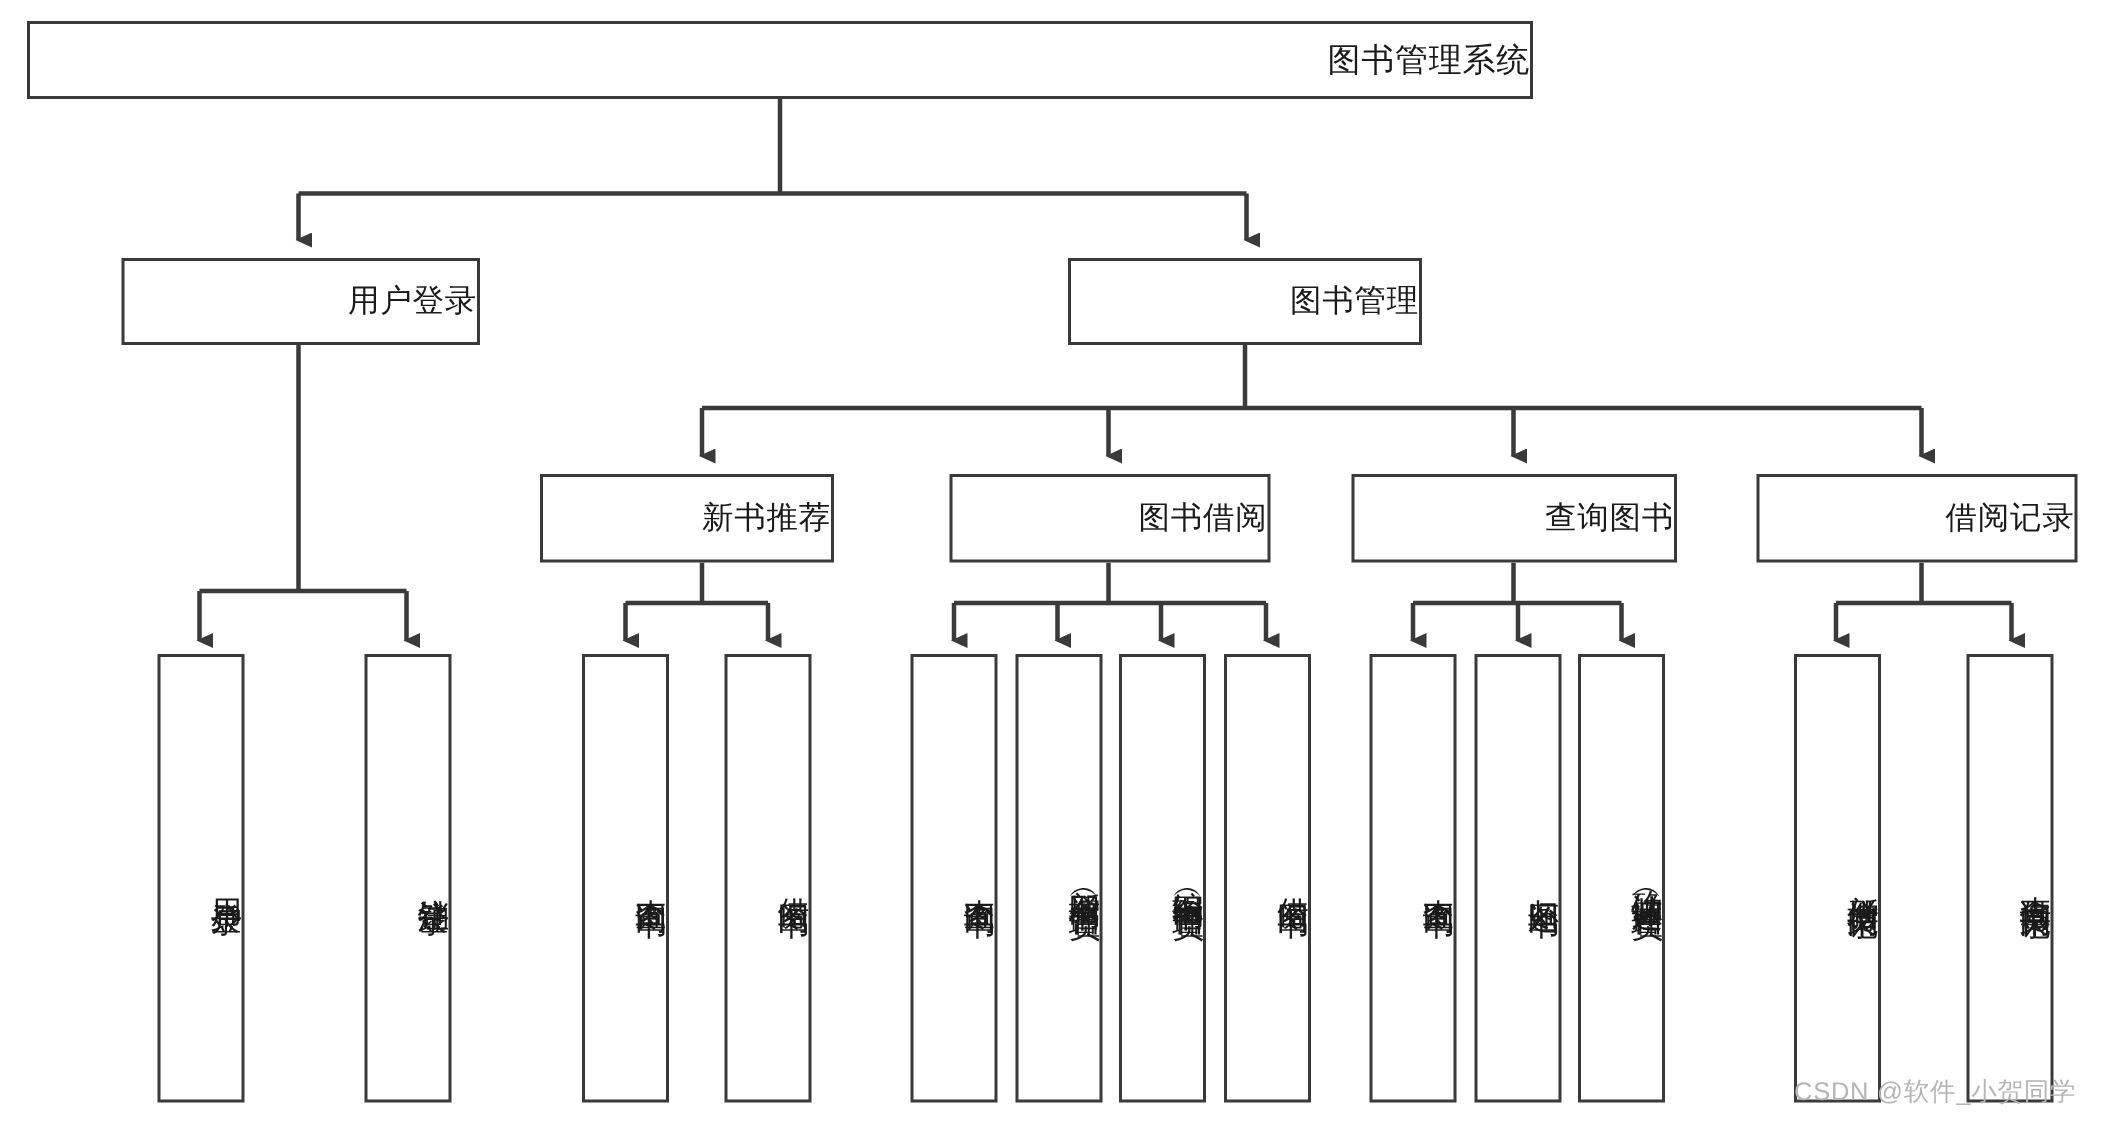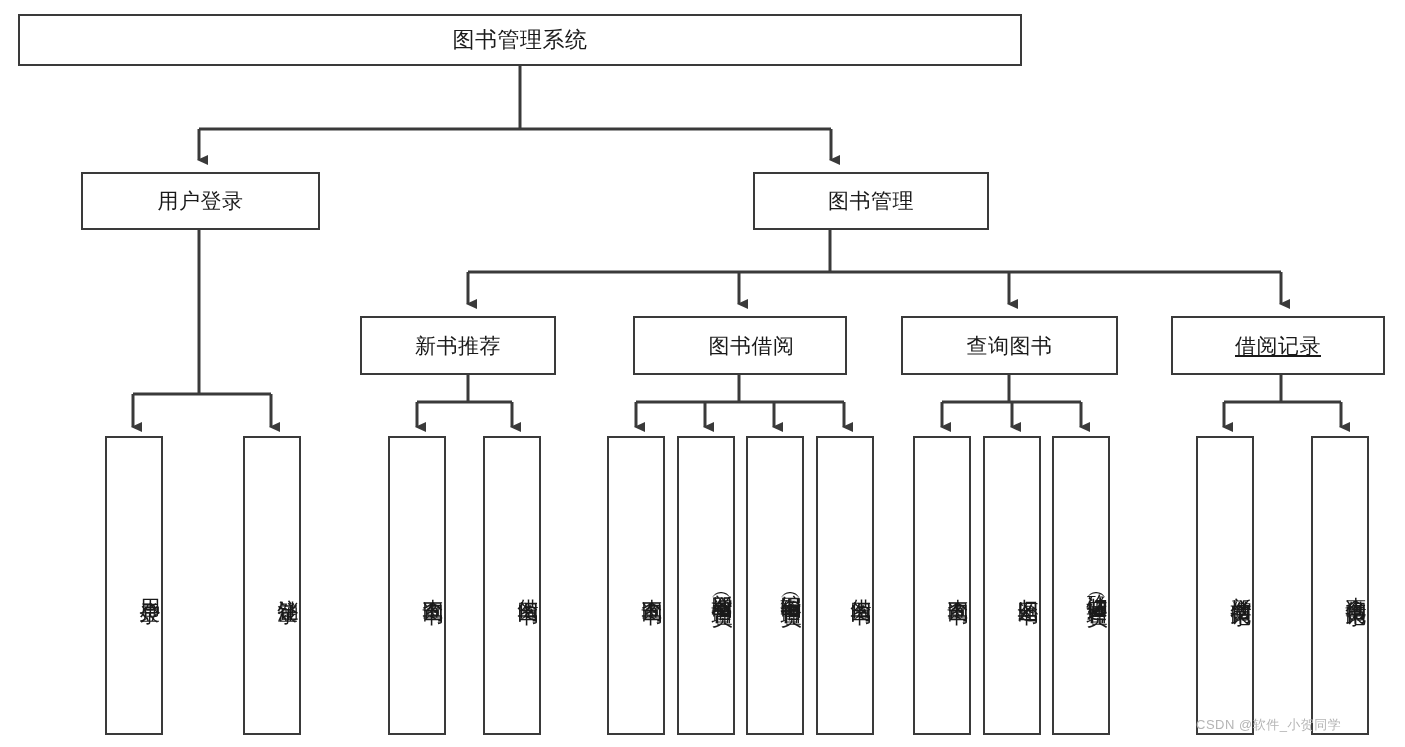--- a/index.html
+++ b/index.html
@@ -26,21 +26,21 @@
     pointer-events: none;
   }
   .node {
     position: absolute;
     box-sizing: border-box;
     border: 2px solid #3a3a3a;
     background: #ffffff;
     color: #1a1a1a;
     display: flex;
     align-items: center;
-    justify-content: center;
+    justify-content: flex-end;
     text-align: center;
   }
   .node.h {
     font-size: 21px;
     line-height: 1.1;
     letter-spacing: 0.5px;
   }
   .node.root {
     font-size: 22px;
   }
@@ -55,21 +55,21 @@
     align-items: flex-start;
     justify-content: center;
   }
   .node.v .vtext {
     writing-mode: vertical-rl;
     text-orientation: upright;
     white-space: nowrap;
   }
   .watermark {
     position: absolute;
-    font-size: 13px;
+    font-size: 17px;
     color: #b5b5b5;
     letter-spacing: 0.5px;
     white-space: nowrap;
     user-select: none;
   }
 </style>
 </head>
 <body>
 
 <div id="canvas">
@@ -124,34 +124,34 @@
     </g>
   </svg>
 
   <div class="node h root" style="left:18px; top:14px; width:1004px; height:52px;">
     <span>图书管理系统</span>
   </div>
 
   <div class="node h" style="left:81px; top:172px; width:239px; height:58px;">
     <span>用户登录</span>
   </div>
-  <div class="node h" style="left:712px; top:172px; width:236px; height:58px;margin-left:41px;">
+  <div class="node h" style="left:712px; top:172px; width:236px; height:58px;">
     <span>图书管理</span>
   </div>
 
   <div class="node h" style="left:360px; top:316px; width:196px; height:59px;">
     <span>新书推荐</span>
   </div>
   <div class="node h" style="left:633px; top:316px; width:214px; height:59px;padding-left:23px;">
     <span>图书借阅</span>
   </div>
   <div class="node h" style="left:901px; top:316px; width:217px; height:59px;">
     <span>查询图书</span>
   </div>
-  <div class="node h" style="left:1171px; top:316px; width:214px; height:59px;text-decoration:underline;">
+  <div class="node h" style="left:1171px; top:316px; width:214px; height:59px;">
     <span>借阅记录</span>
   </div>
 
   <div class="node v" style="left:105px; top:436px; width:58px; height:299px;">
     <span class="vtext">用户登录</span>
   </div>
   <div class="node v" style="left:243px; top:436px; width:58px; height:299px;">
     <span class="vtext">注销登录</span>
   </div>
 

